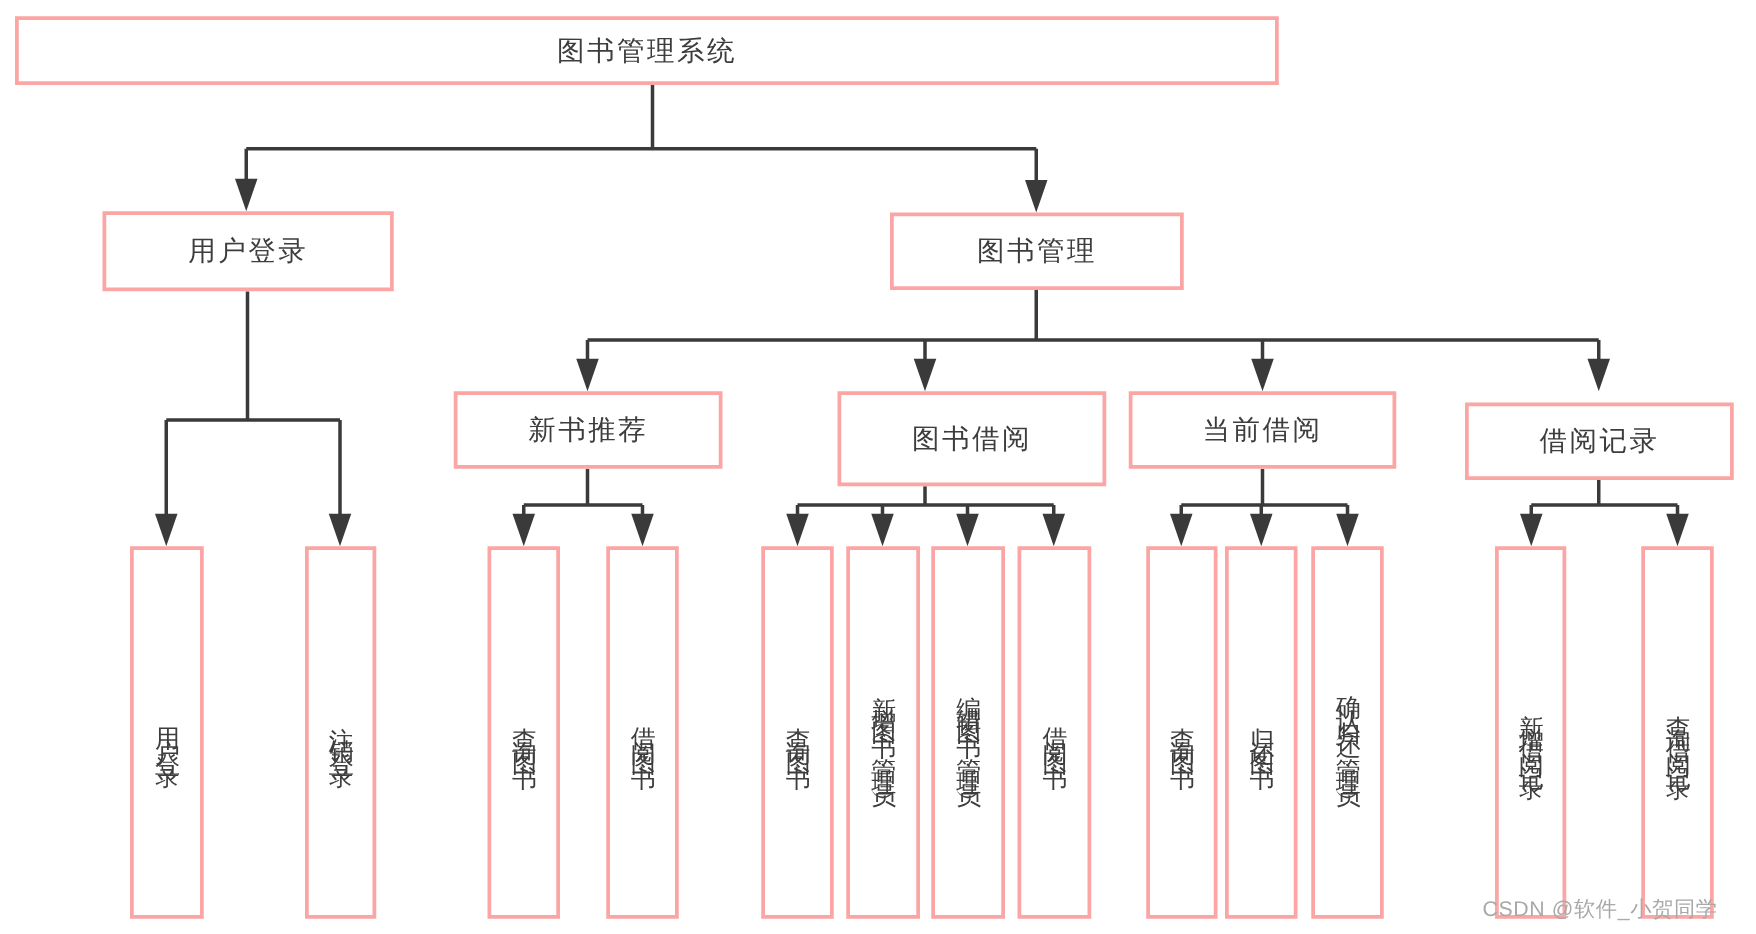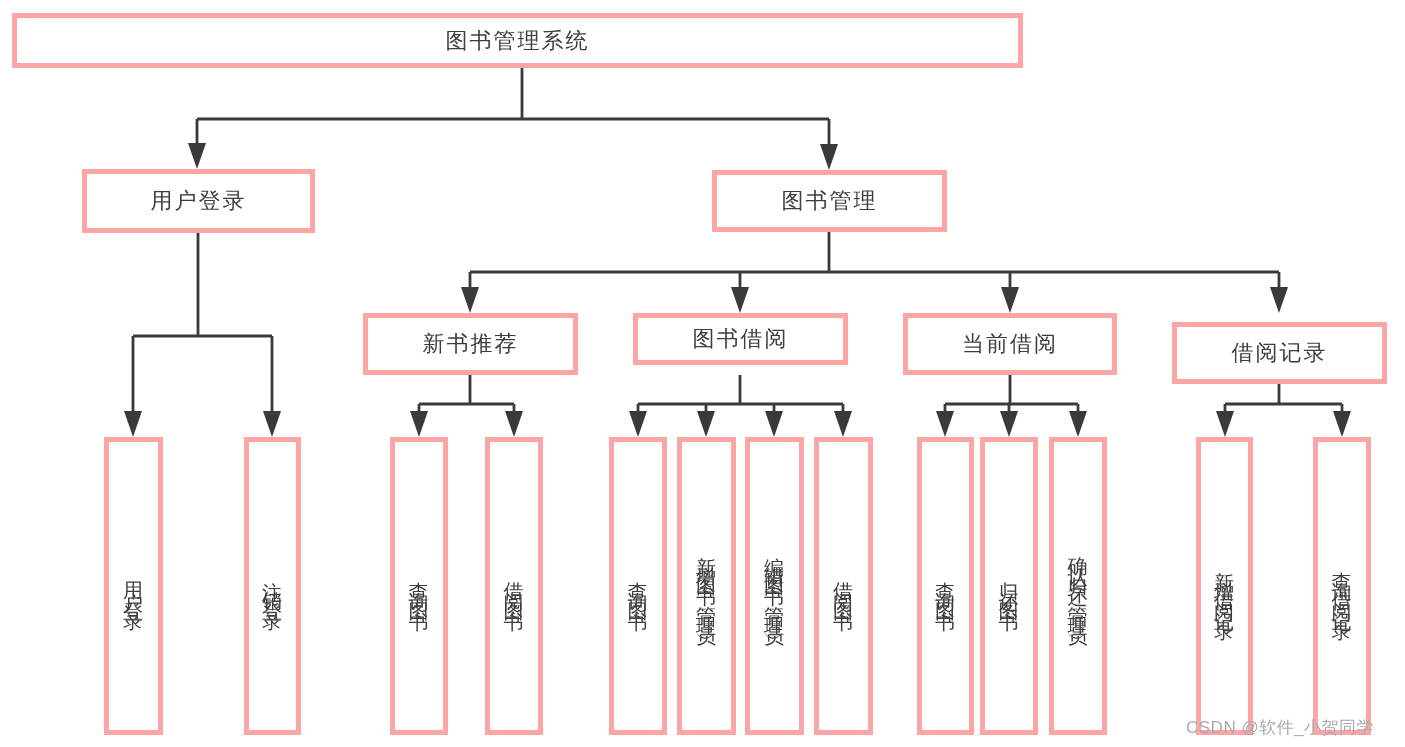--- a/index.html
+++ b/index.html
@@ -13,21 +13,21 @@
   }
   .connectors {
     position: absolute;
     left: 0; top: 0;
     width: 1405px; height: 747px;
     z-index: 1;
   }
   .node {
     position: absolute;
     box-sizing: border-box;
-    border: 5px solid #fca5a5;
+    border: 3px solid #fca5a5;
     background: #ffffff;
     display: flex;
     align-items: center;
     justify-content: center;
     color: #3d3d3d;
     z-index: 2;
   }
   .node.h { font-size: 22px; letter-spacing: 2px; }
   .node.v { font-size: 20px; }
   .v-text {
@@ -102,21 +102,21 @@
   <div class="node h" style="left:82px; top:169px; width:233px; height:64px;">
     <span>用户登录</span>
   </div>
   <div class="node h" style="left:712px; top:170px; width:235px; height:62px;">
     <span>图书管理</span>
   </div>
 
   <div class="node h" style="left:363px; top:313px; width:215px; height:62px;">
     <span>新书推荐</span>
   </div>
-  <div class="node h" style="left:633px; top:313px; width:215px; height:52px;">
+  <div class="node h" style="left:670px; top:313px; width:215px; height:76px;">
     <span>图书借阅</span>
   </div>
   <div class="node h" style="left:903px; top:313px; width:214px; height:62px;align-items:center;">
     <span>当前借阅</span>
   </div>
   <div class="node h" style="left:1172px; top:322px; width:215px; height:62px;">
     <span>借阅记录</span>
   </div>
 
   <div class="node v" style="left:104px; top:437px; width:59px; height:298px;">

